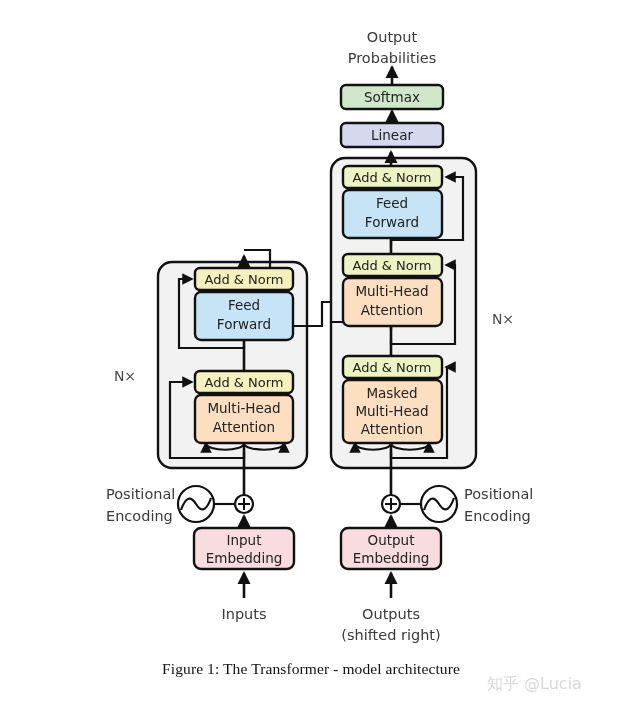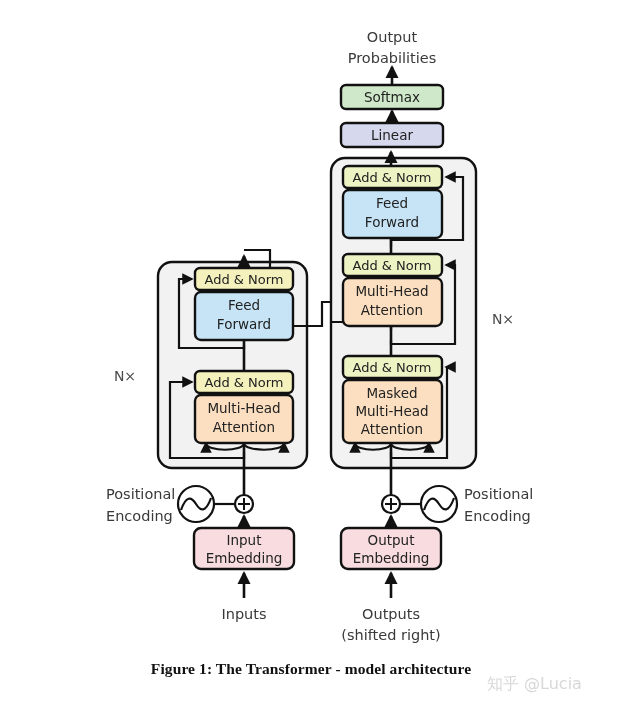--- a/index.html
+++ b/index.html
@@ -58,21 +58,20 @@
   .caption {
     position: absolute;
     left: 0;
     top: 660px;
     width: 622px;
     text-align: center;
     font-family: "Liberation Serif", "DejaVu Serif", serif;
     font-size: 15.5px;
     color: #111111;
     letter-spacing: 0.1px;
-    font-weight: bold;
   }
   .watermark {
     position: absolute;
     left: 487px;
     top: 674px;
     font-family: "DejaVu Sans", "Liberation Sans", sans-serif;
     font-size: 16px;
     color: #d8d8d8;
     white-space: nowrap;
     pointer-events: none;

